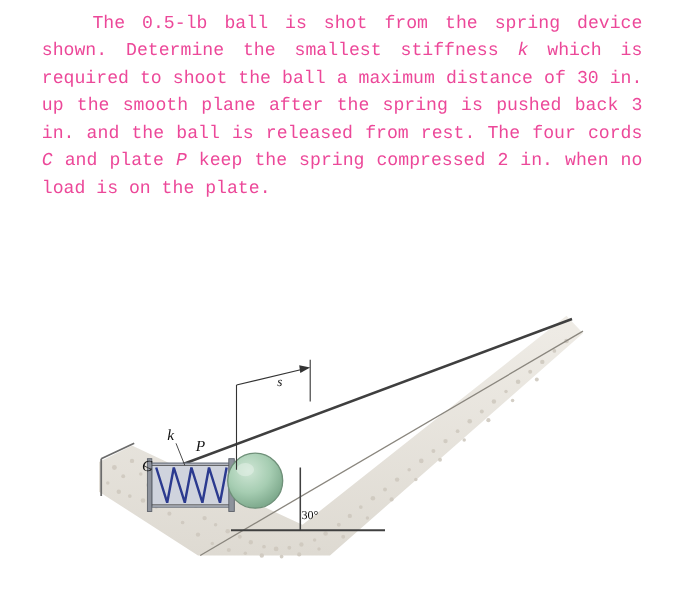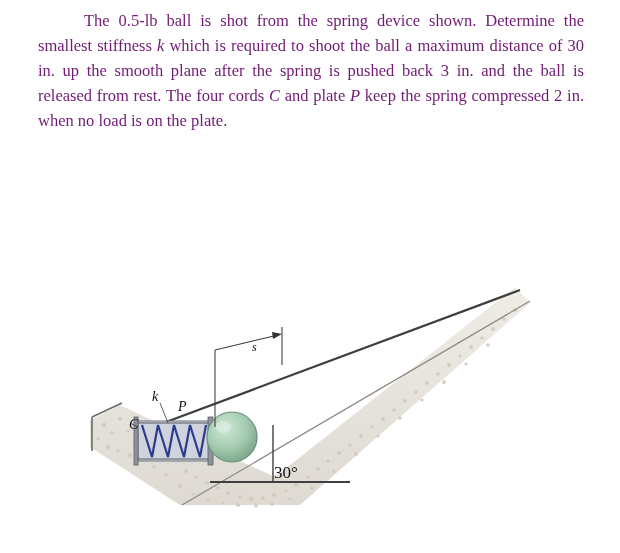--- a/index.html
+++ b/index.html
@@ -18,21 +18,22 @@
 
   .problem-text {
     position: absolute;
     left: 38px;
     top: 8px;
     width: 546px;
     font-size: 16.5px;
     line-height: 1.52;
     text-align: justify;
     text-justify: inter-word;
-    color: #701a75;
+    color: #ec4899;
+    font-family: Liberation Mono, monospace;
   }
   .problem-text .indent {
     display: inline-block;
     width: 46px;
   }
   .var-italic {
     font-style: italic;
   }
 
   .figure {
@@ -53,21 +54,21 @@
     font-size: 14px;
     color: #111;
   }
   .lbl-k { left: 92px; top: 134px; }
   .lbl-P { left: 118px; top: 144px; }
   .lbl-C { left: 69px; top: 162px; }
   .lbl-s { left: 192px; top: 85px; font-size: 12px; }
   .lbl-angle {
     left: 214px; top: 208px;
     font-style: normal;
-    font-size: 17px;
+    font-size: 11px;
   }
 
   .caption-strip {
     position: absolute;
     left: 0;
     top: 540px;
     width: 620px;
     height: 13px;
   }
 </style>

